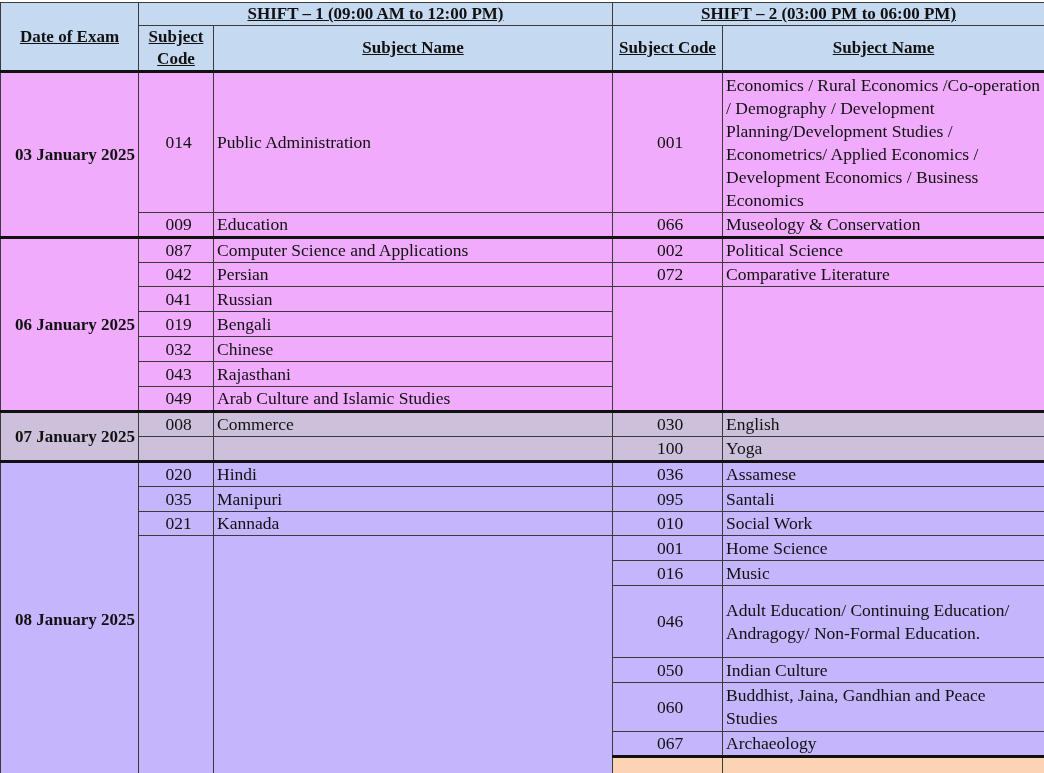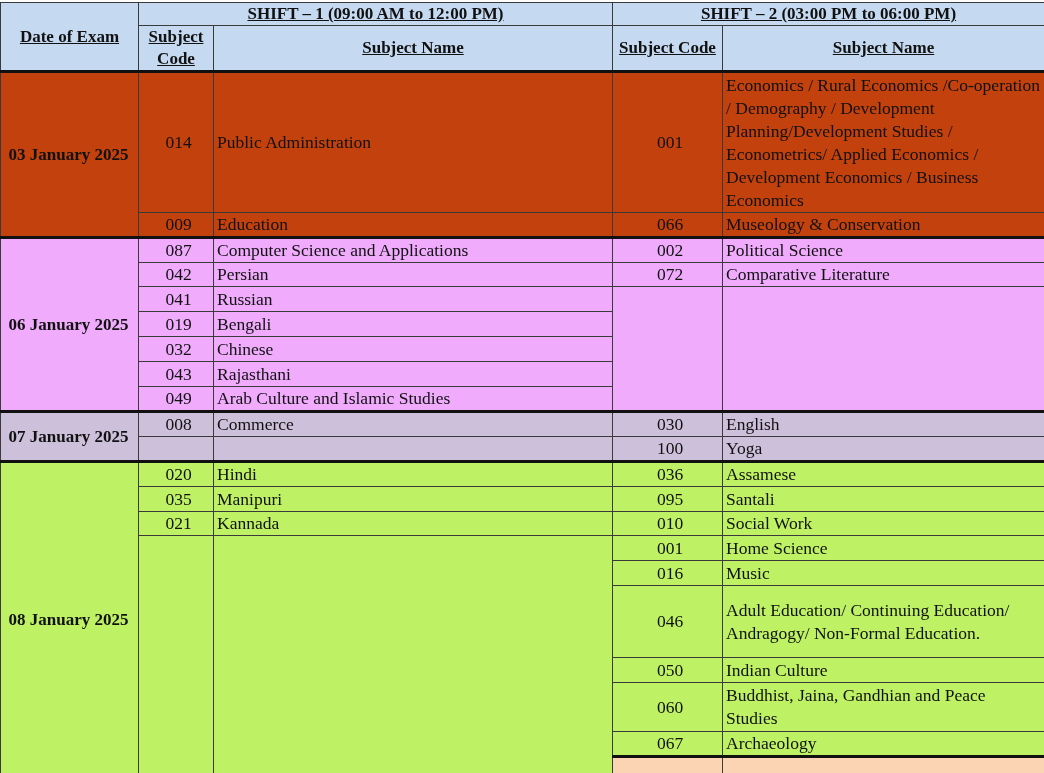--- a/index.html
+++ b/index.html
@@ -3,27 +3,27 @@
 <meta charset="utf-8">
 <style>
   html, body { margin:0; padding:0; background:#ffffff; }
   body { width:1044px; height:773px; overflow:hidden; position:relative; font-family:"Liberation Serif", "DejaVu Serif", serif; color:#111; }
   #sched { position:absolute; left:0; top:2px; width:1044px; }
   table { border-collapse:collapse; table-layout:fixed; width:1044px; }
   td, th { border:1px solid #3a3a3a; padding:0 3px; font-size:17.5px; line-height:23px; vertical-align:middle; overflow:hidden; }
   th { background:#c5d9f1; font-weight:bold; text-align:center; font-size:17px; line-height:22px;text-decoration:underline; }
   .hdr-shift { height:23px; }
   .hdr-sub { height:44px; }
-  .date { font-weight:bold; text-align:center; padding-left:1px; font-size:17px; }
+  .date { font-weight:bold; text-align:right; padding-left:1px; font-size:17px; }
   .code { text-align:center;padding-left:8px; }
   .name { text-align:left; }
-  .g-red td { background:#c2410c; }
+  .g-red td { background:#f0abfc; }
   .g-green td { background:#f0abfc; }
   .g-purple td { background:#ccc0da; }
-  .g-blue td { background:#bef264; }
+  .g-blue td { background:#c4b5fd; }
   .g-orange td { background:#fbd4b4; }
   tr.block-start td { border-top:3px solid #111; }
   tr.hdr-bottom th { border-bottom:3px solid #111; }
 </style>
 </head>
 <body>
 
 <div id="sched">
 <table>
   <colgroup>

